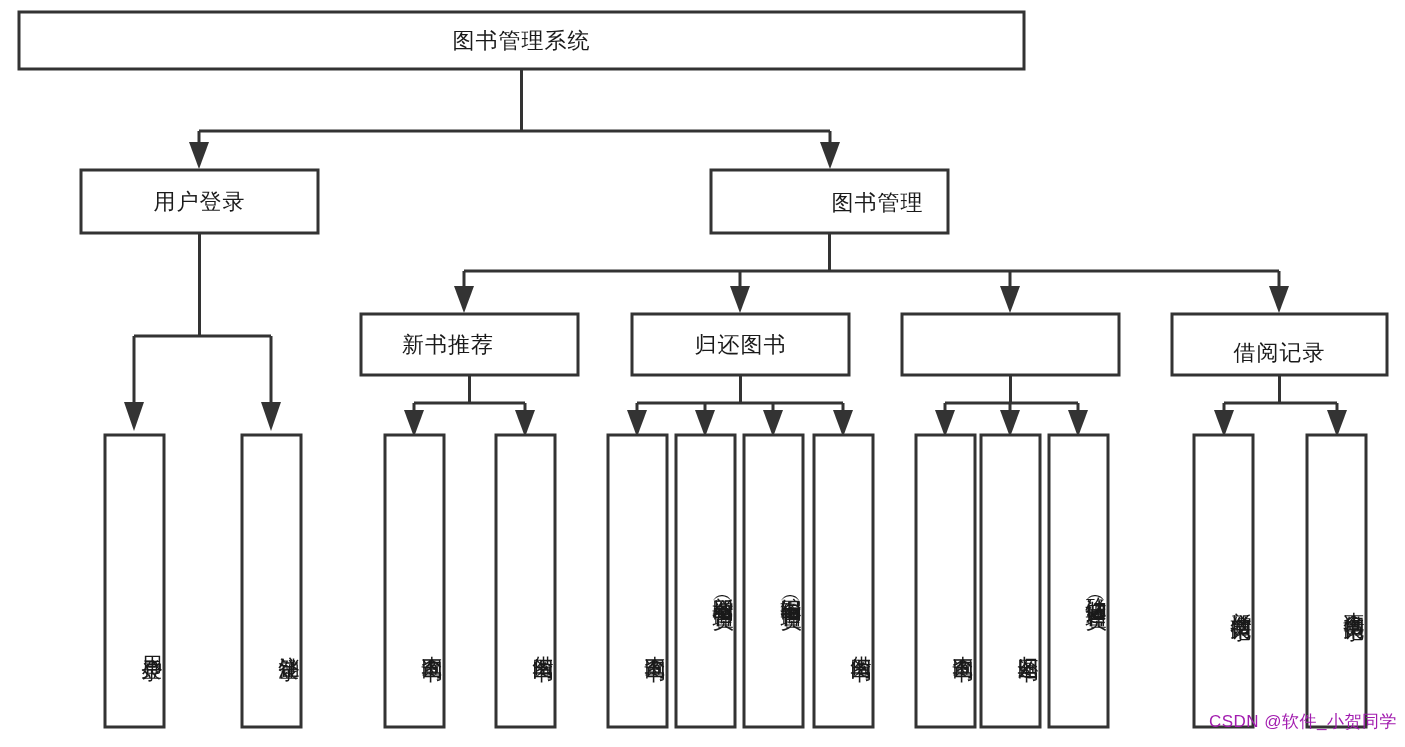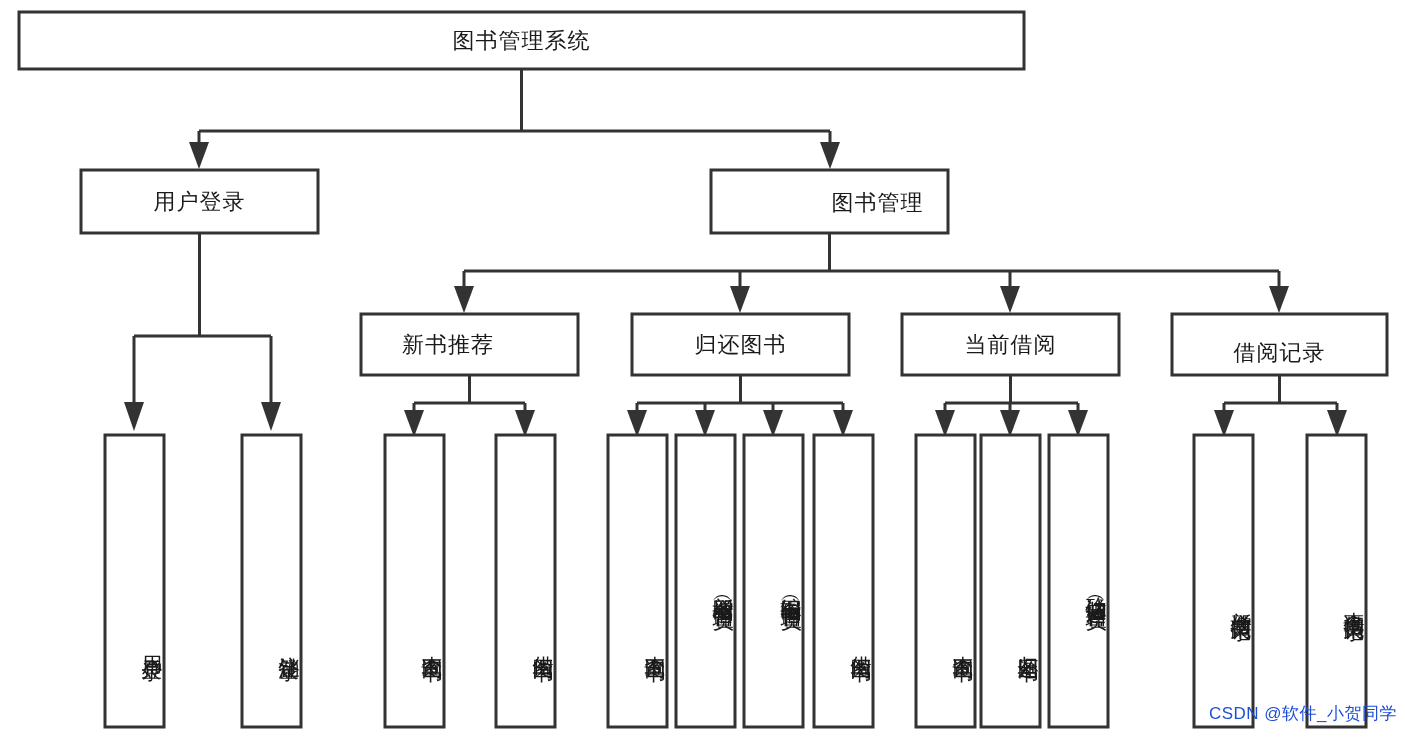--- a/index.html
+++ b/index.html
@@ -64,24 +64,24 @@
     font-family: "Liberation Sans", "DejaVu Sans", sans-serif;
     font-size: 22px;
     color: #1a1a1a;
     letter-spacing: 1px;
     white-space: nowrap;
     pointer-events: none;
   }
   #watermark {
     position: absolute;
     right: 8px;
-    bottom: 22px;
+    bottom: 14px;
     font-family: "Liberation Sans", "DejaVu Sans", sans-serif;
     font-size: 17px;
-    color: #1d4ed8;
+    color: #a21caf;
     letter-spacing: 0.5px;
     white-space: nowrap;
     user-select: none;
   }
 </style>
 </head>
 <body>
 
 <div id="diagram-root">
 
@@ -177,21 +177,20 @@
 
   </svg>
 
   <div class="hlabel-wrap" style="left:19px; top:12px; width:1005px; height:57px;">图书管理系统</div>
 
   <div class="hlabel-wrap" style="left:81px; top:170px; width:237px; height:63px;">用户登录</div>
   <div class="hlabel-wrap" style="left:711px; top:170px; width:237px; height:65px;margin-left:48px;">图书管理</div>
 
   <div class="hlabel-wrap" style="left:361px; top:314px; width:174px; height:61px;">新书推荐</div>
   <div class="hlabel-wrap" style="left:632px; top:314px; width:217px; height:61px;">归还图书</div>
-  <div class="hlabel-wrap" style="left:902px; top:314px; width:217px; height:61px;">当前借阅</div>
   <div class="hlabel-wrap" style="left:1172px; top:314px; width:215px; height:78px;">借阅记录</div>
 
   <div class="vlabel-wrap" style="left:105px; top:435px; width:59px; height:292px; padding-top:62px;">用户登录</div>
   <div class="vlabel-wrap" style="left:242px; top:435px; width:59px; height:292px; padding-top:62px;">注销登录</div>
 
   <div class="vlabel-wrap" style="left:385px; top:435px; width:59px; height:292px; padding-top:62px;">查询图书</div>
   <div class="vlabel-wrap" style="left:496px; top:435px; width:59px; height:292px; padding-top:62px;">借阅图书</div>
 
   <div class="vlabel-wrap" style="left:608px; top:435px; width:59px; height:292px; padding-top:62px;">查询图书</div>
   <div class="vlabel-wrap" style="left:676px; top:435px; width:59px; height:292px; padding-top:8px;">新增图书（管理员）</div>

